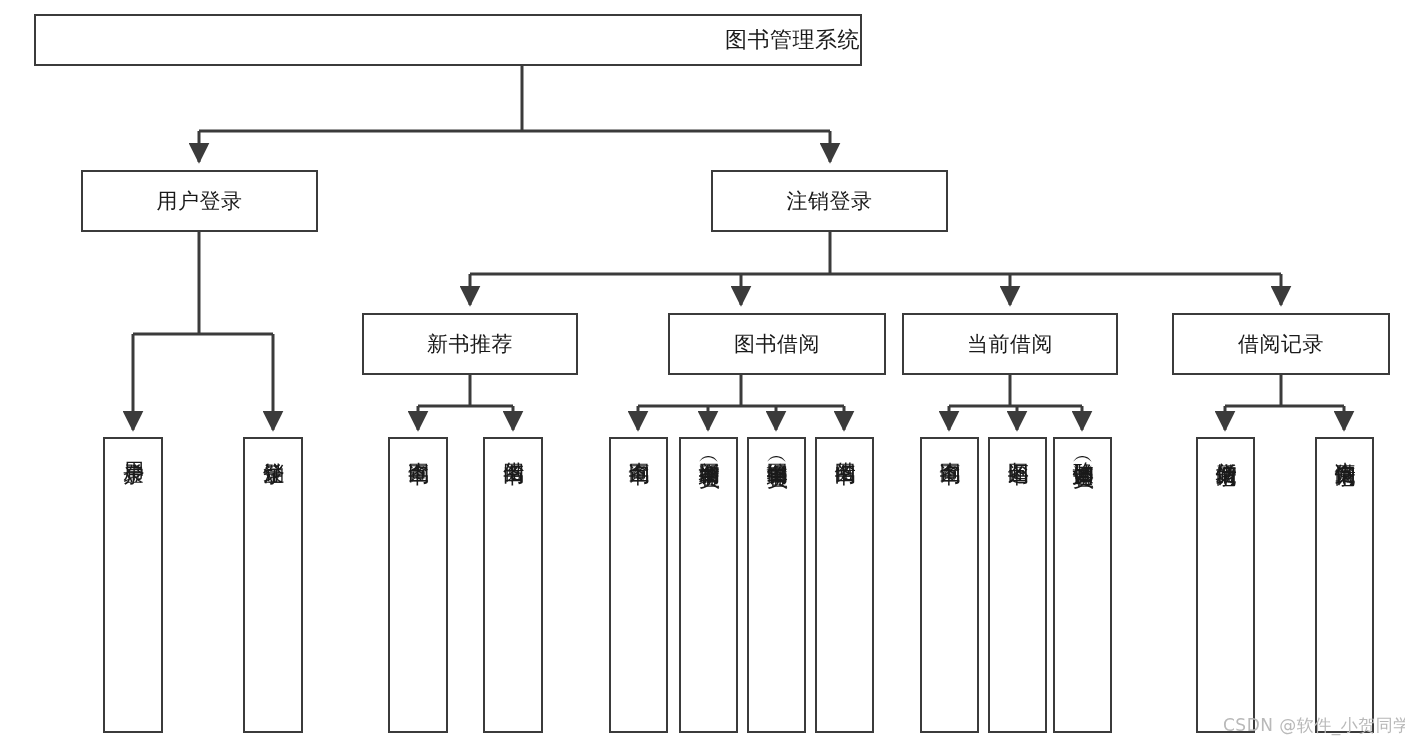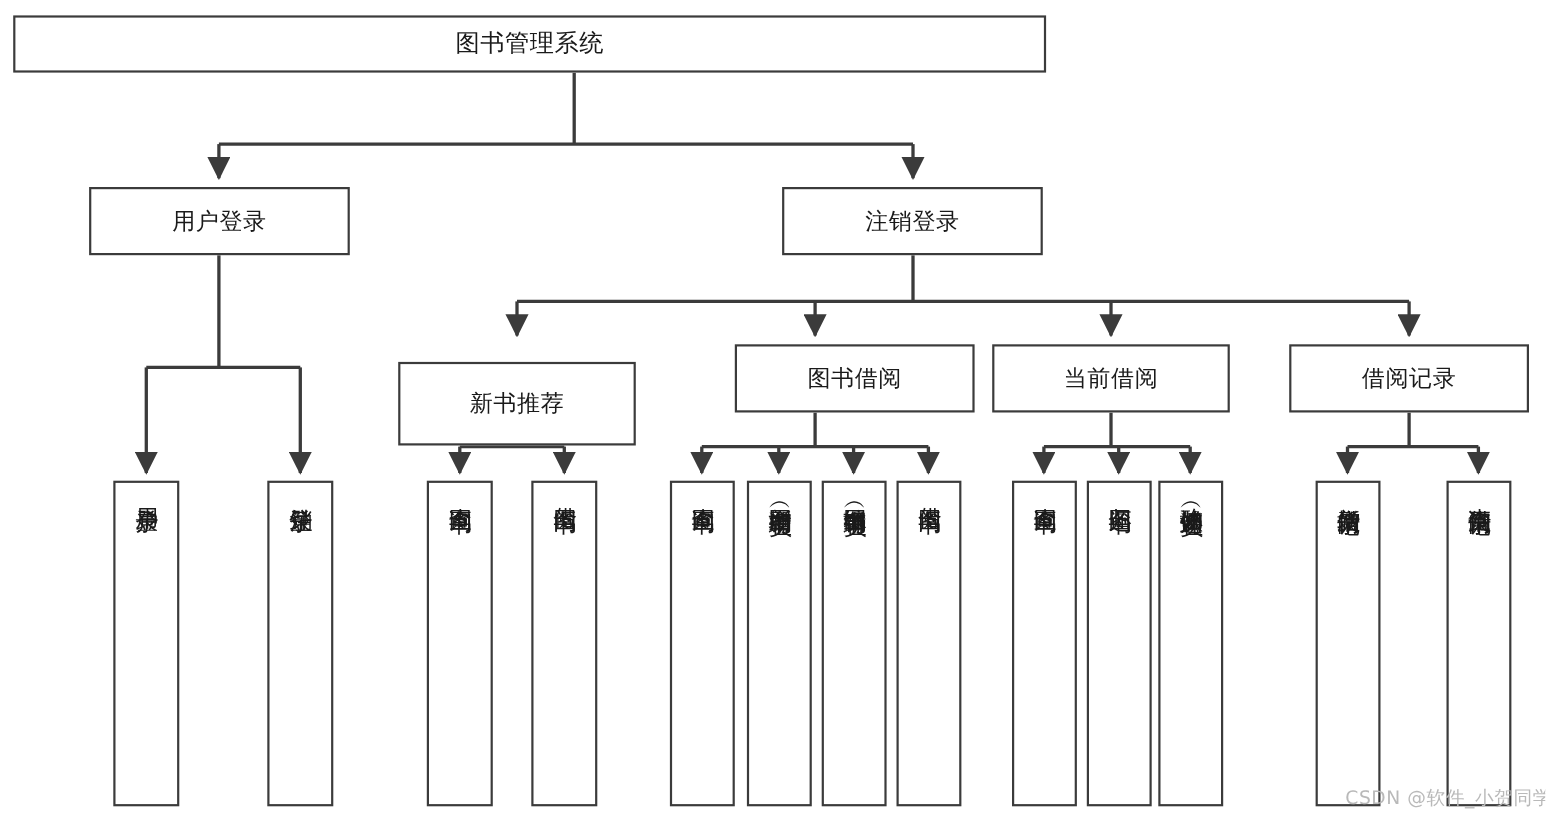--- a/index.html
+++ b/index.html
@@ -120,32 +120,32 @@
       <path d="M 1017 406 L 1017 430" marker-end="url(#arrow)"></path>
       <path d="M 1082 406 L 1082 430" marker-end="url(#arrow)"></path>
 
       <path d="M 1281 375 L 1281 406"></path>
       <path d="M 1225 406 L 1344 406"></path>
       <path d="M 1225 406 L 1225 430" marker-end="url(#arrow)"></path>
       <path d="M 1344 406 L 1344 430" marker-end="url(#arrow)"></path>
     </g>
   </svg>
 
-  <div class="node horiz" id="root-node" style="left:12px; top:14px; width:939px; height:52px;">
+  <div class="node horiz" id="root-node" style="left:34px; top:14px; width:828px; height:52px;justify-content:flex-end;">
     <span class="node-label">图书管理系统</span>
   </div>
 
   <div class="node horiz" style="left:81px; top:170px; width:237px; height:62px;">
     <span class="node-label">用户登录</span>
   </div>
   <div class="node horiz" style="left:711px; top:170px; width:237px; height:62px;">
     <span class="node-label">注销登录</span>
   </div>
 
-  <div class="node horiz" style="left:362px; top:313px; width:216px; height:76px;margin-top:16px;">
+  <div class="node horiz" style="left:362px; top:313px; width:216px; height:62px;">
     <span class="node-label">新书推荐</span>
   </div>
   <div class="node horiz" style="left:632px; top:313px; width:218px; height:62px;margin-left:36px;">
     <span class="node-label">图书借阅</span>
   </div>
   <div class="node horiz" style="left:902px; top:313px; width:216px; height:62px;">
     <span class="node-label">当前借阅</span>
   </div>
   <div class="node horiz" style="left:1172px; top:313px; width:218px; height:62px;">
     <span class="node-label">借阅记录</span>

